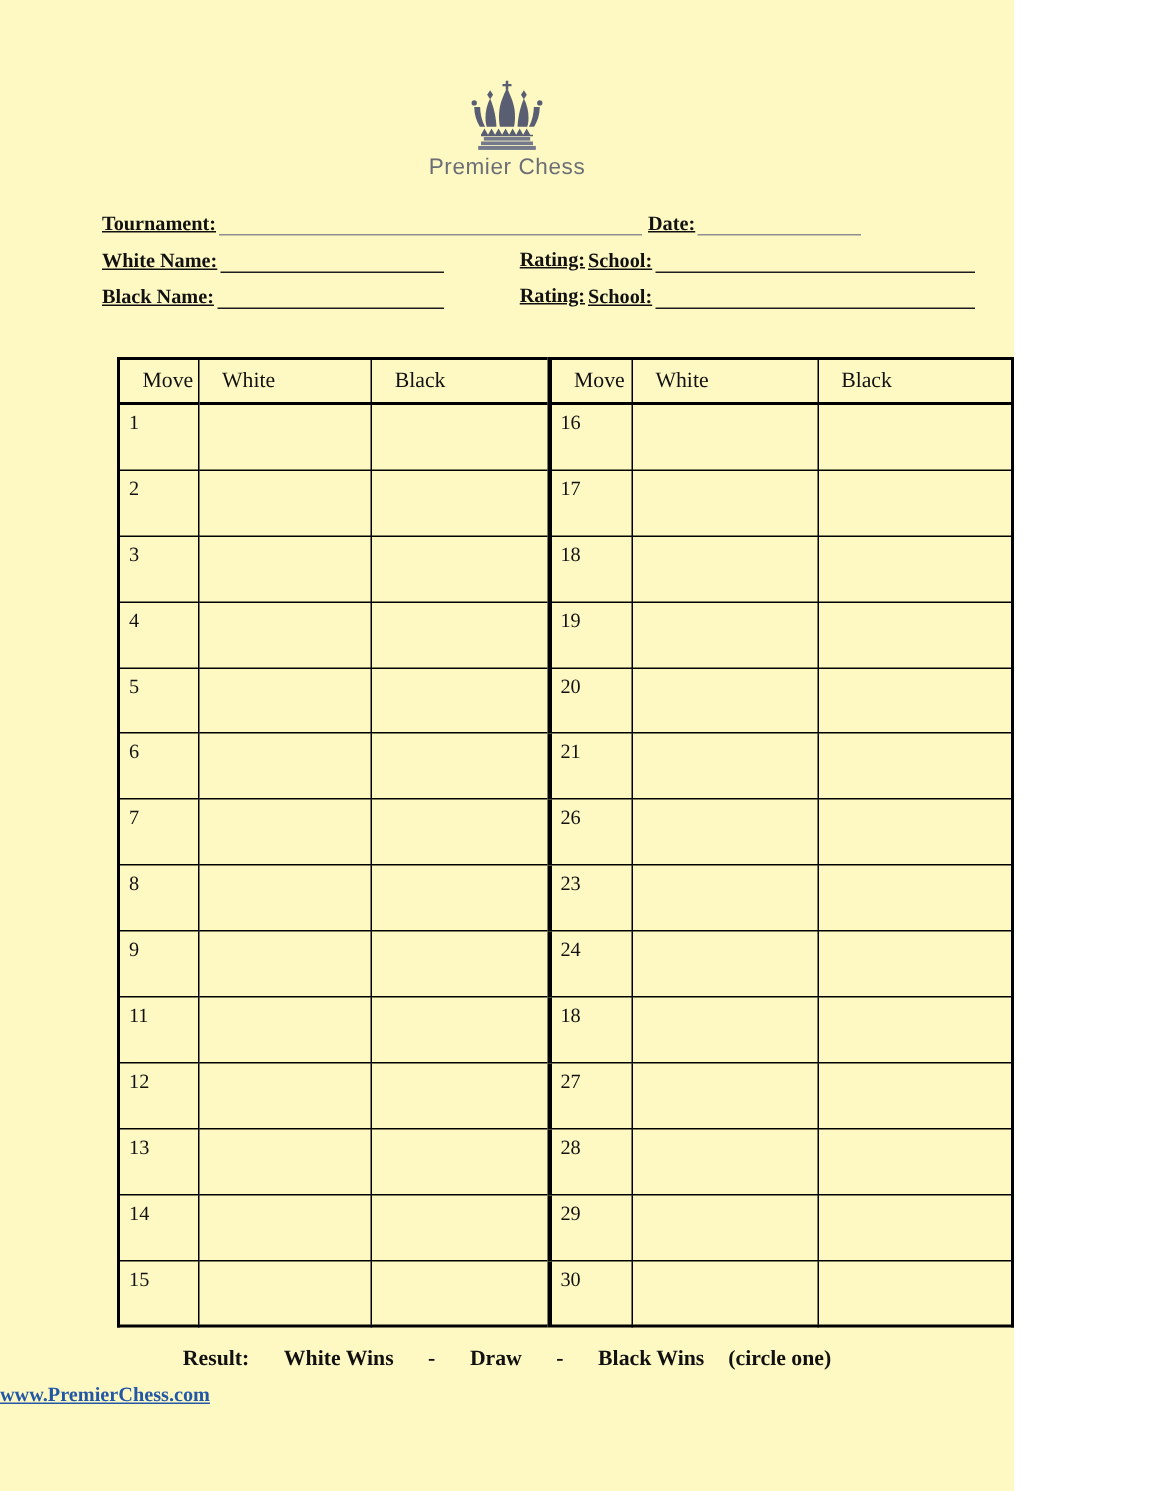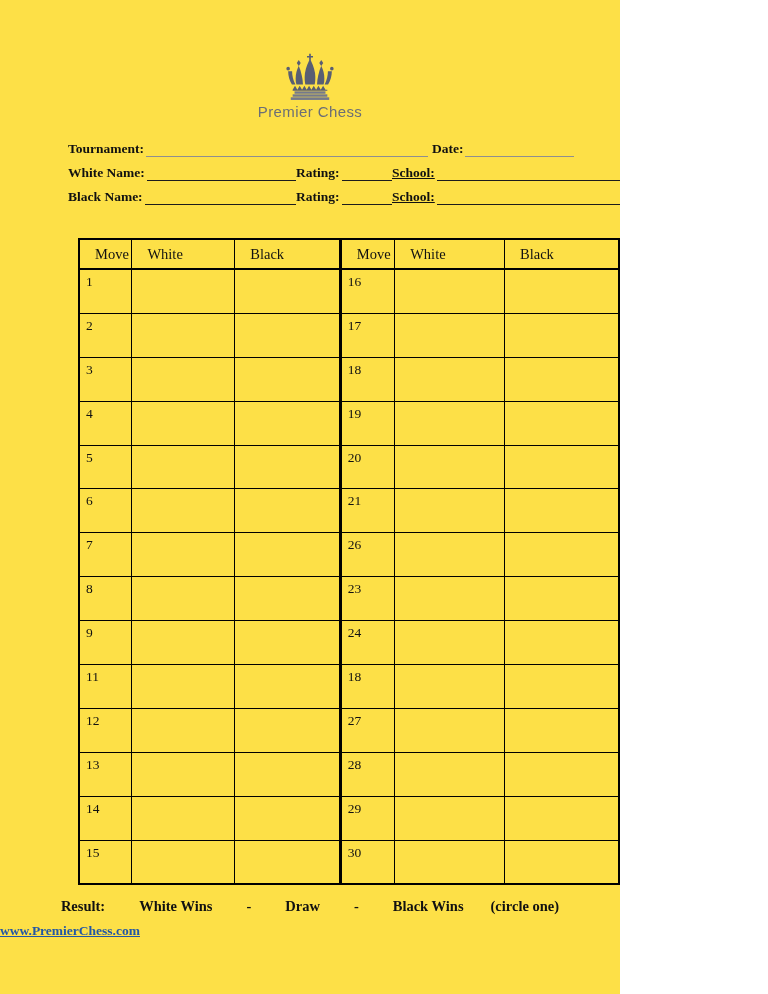--- a/index.html
+++ b/index.html
@@ -1,17 +1,17 @@
 <!DOCTYPE html>
 <html><head>
 <meta charset="utf-8">
 <style>
   html,body { margin:0; padding:0; background:#ffffff; }
   .page {
-    position:relative; width:620px; height:994px; background:#fde047;
+    position:relative; width:676px; height:994px; background:#fef9c3;
     font-family:"Liberation Serif", serif; color:#111; overflow:hidden;
   }
 
   
   .logo { position:absolute; top:53px; left:0; width:100%; text-align:center; }
   .logo svg { display:block; margin:0 auto; }
   .logo-text {
     margin-top:3px; font-family:"Liberation Sans", sans-serif;
     font-size:15px; color:#6b6e76; letter-spacing:0.4px;
   }
@@ -21,25 +21,25 @@
     position:absolute; left:68px; display:flex; align-items:flex-end;
     font-size:13.5px; font-weight:bold; white-space:nowrap;
   }
   .row-tournament { top:141px; width:506px; }
   .row-white      { top:165px; width:592px; }
   .row-black      { top:189px; width:592px; }
   .seg { display:flex; align-items:flex-end; }
   .seg-tournament { width:360px; }
   .seg-date       { width:142px; margin-left:4px;text-align:center; }
   .seg-name       { width:228px; }
-  .seg-rating     { width:96px; }
+  .seg-rating     { width:96px;flex-direction:column; }
   .seg-school     { width:258px; margin-left:0; }
   .fill-line { flex:1; height:14px; border-bottom:1.4px solid #1c1c1c; }
   .fill-line.gray { border-bottom:1.2px solid #8f8f8f; }
-  .lbl { padding-right:2px; }
+  .lbl { padding-right:2px;text-decoration:underline; }
   .lbl.underlined { text-decoration:underline; }
 
   
   .score-table {
     position:absolute; top:238px; left:78px;
     border-collapse:collapse; table-layout:fixed;
     border:2px solid #000;
   }
   .score-table th, .score-table td { border:1.5px solid #000; }
   .score-table th {
@@ -49,21 +49,21 @@
   }
   .score-table td {
     height:38.9px; font-size:13.5px; vertical-align:top;
     padding:4px 0 0 6px;
   }
   .divider-left { border-left:3px solid #000 !important; }
 
   
   .result {
     position:absolute; top:898px; left:0; width:100%;
-    display:flex; justify-content:center; align-items:baseline; gap:34px;
+    display:flex; justify-content:center; align-items:baseline; gap:23px;
     font-weight:bold; font-size:14.5px;
   }
   .result .instruction { margin-left:-7px; }
 
   
   .footer { position:absolute; top:921px; left:0; width:100%; }
   .site-link {
     color:#2257a6; font-weight:bold; font-size:13.5px;
     text-decoration:underline; cursor:pointer;
   }

